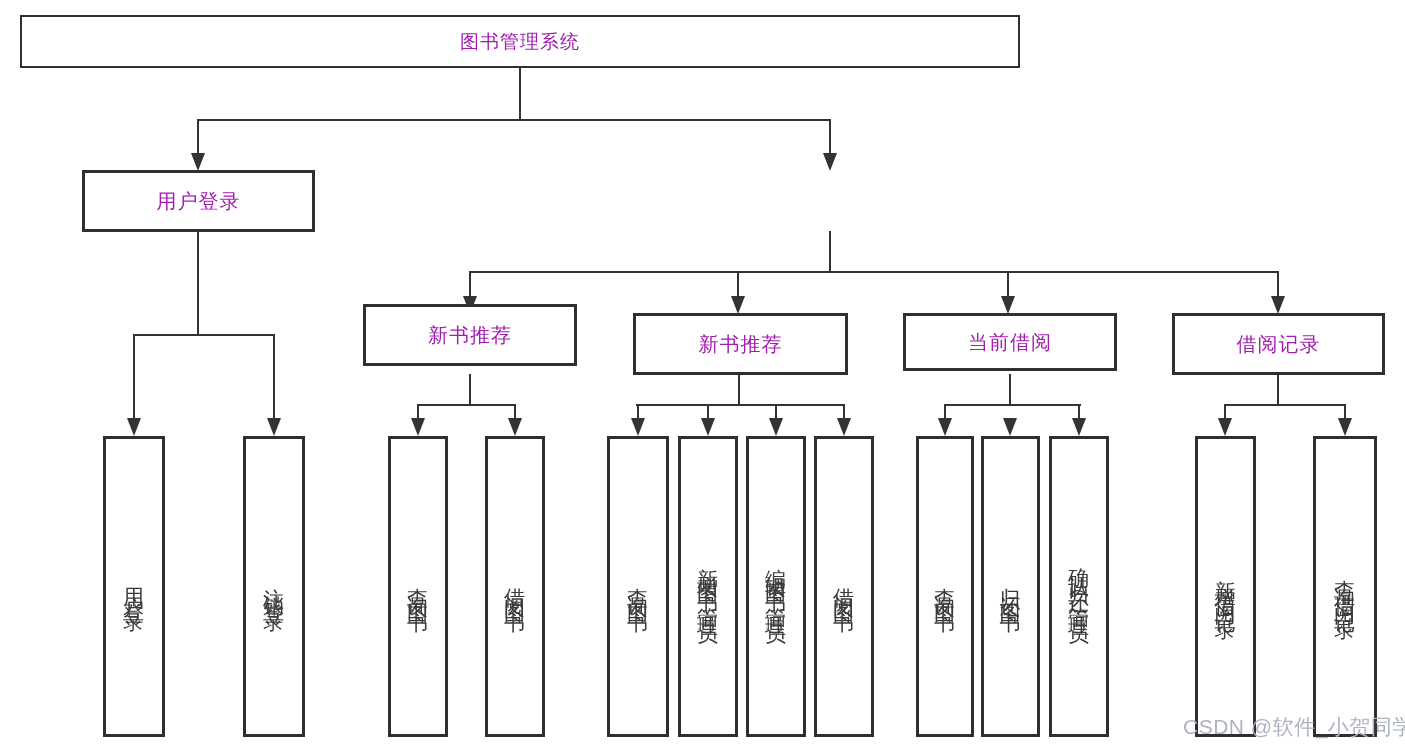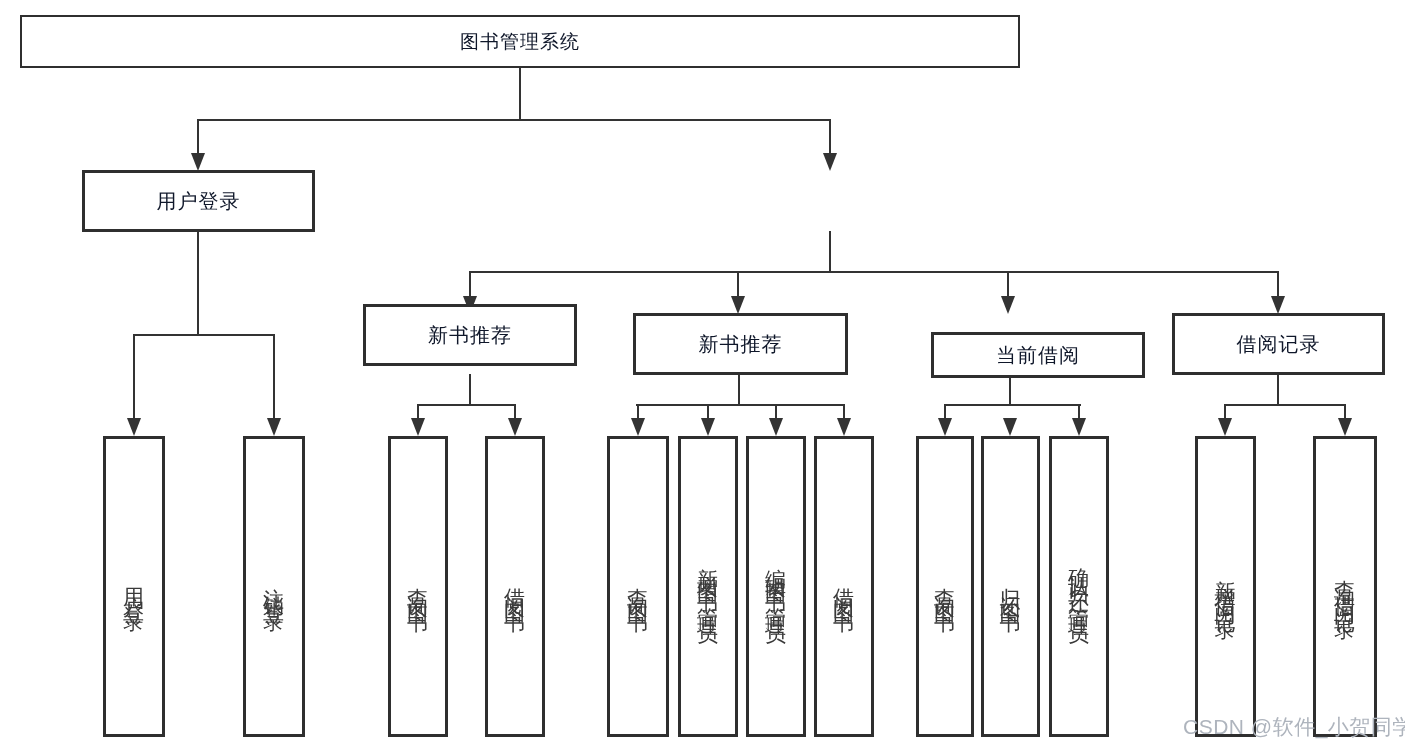--- a/index.html
+++ b/index.html
@@ -12,21 +12,21 @@
     overflow: hidden;
   }
   .box {
     position: absolute;
     box-sizing: border-box;
     border: 3px solid #2f2f2f;
     background: #ffffff;
     display: flex;
     align-items: center;
     justify-content: center;
-    color: #0f172a;
+    color: #a21caf;
     font-size: 20px;
     letter-spacing: 1px;
   }
   .box.root { border-width: 2px; font-size: 19px; }
   .leaf {
     position: absolute;
     box-sizing: border-box;
     border: 3px solid #2f2f2f;
     background: #ffffff;
     top: 436px;
@@ -139,21 +139,21 @@
   <div class="box" style="left:82px; top:170px; width:233px; height:62px;">
     <span>用户登录</span>
   </div>
 
   <div class="box" style="left:363px; top:304px; width:214px; height:62px;">
     <span>新书推荐</span>
   </div>
   <div class="box" style="left:633px; top:313px; width:215px; height:62px;">
     <span>新书推荐</span>
   </div>
-  <div class="box" style="left:931px; top:313px; width:214px; height:46px;margin-top:19px;">
+  <div class="box" style="left:903px; top:313px; width:214px; height:58px;">
     <span>当前借阅</span>
   </div>
   <div class="box" style="left:1172px; top:313px; width:213px; height:62px;">
     <span>借阅记录</span>
   </div>
 
   <div class="leaf" style="left:103px; width:62px;">
     <span class="vtext">用户登录</span>
   </div>
   <div class="leaf" style="left:243px; width:62px;">

